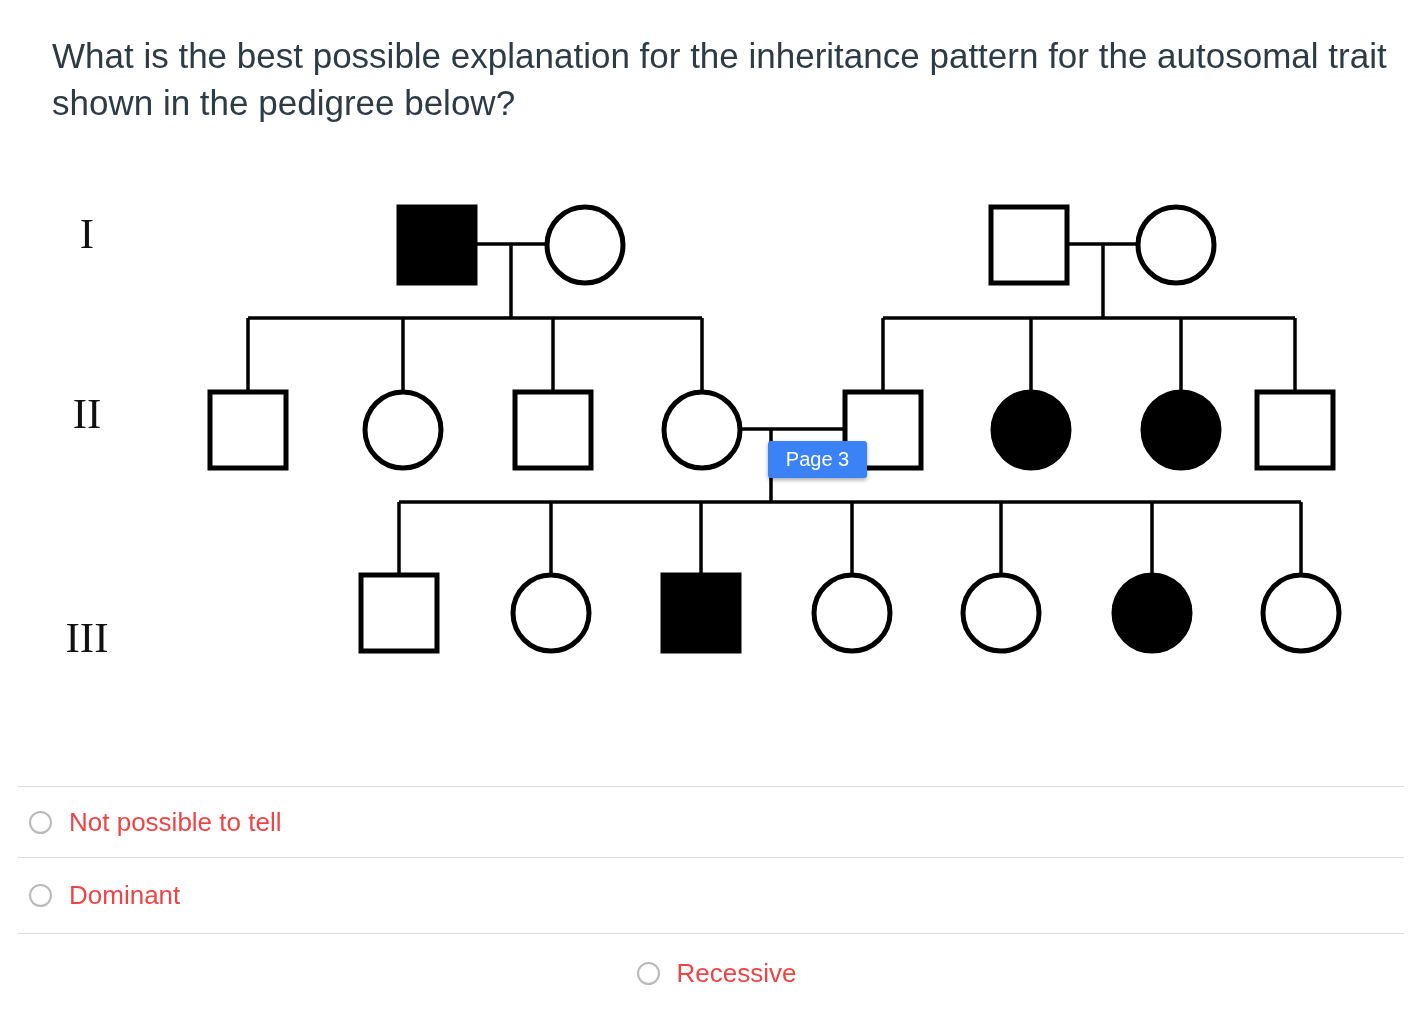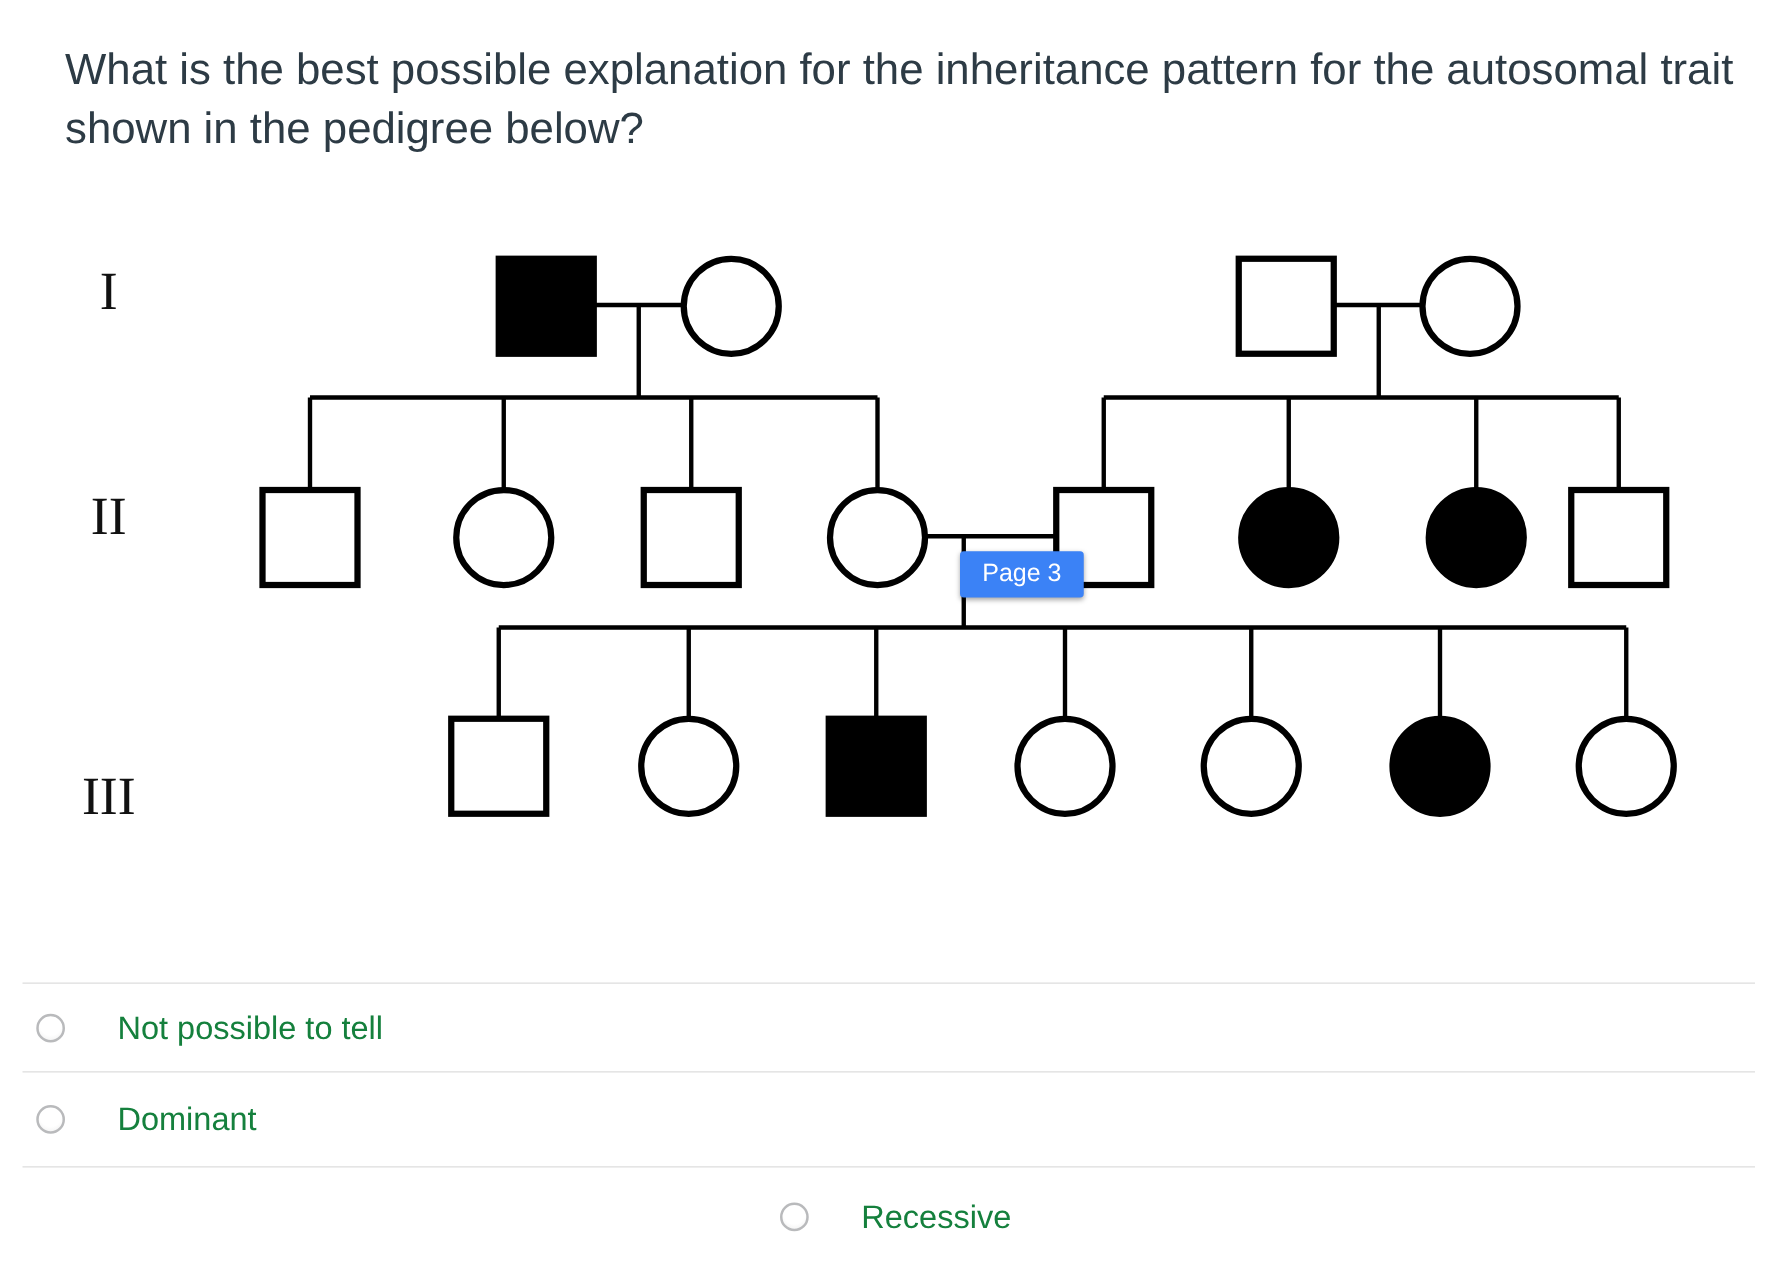--- a/index.html
+++ b/index.html
@@ -69,23 +69,23 @@
   .radio {
     width: 23px;
     height: 23px;
     margin-left: 11px;
     border: 2px solid #b9babc;
     border-radius: 50%;
     background: radial-gradient(circle at 50% 35%, #ffffff 55%, #ededed 100%);
     flex: 0 0 auto;
   }
   .option-label {
-    margin-left: 42px;
+    margin-left: 17px;
     font-size: 26px;
-    color: #15803d;
+    color: #ef4444;
   }
 </style>
 </head>
 <body>
 
 <div class="page">
 
   <div class="question">What is the best possible explanation for the inheritance pattern for the autosomal trait shown in the pedigree below?</div>
 
   <div class="pedigree-wrap">

